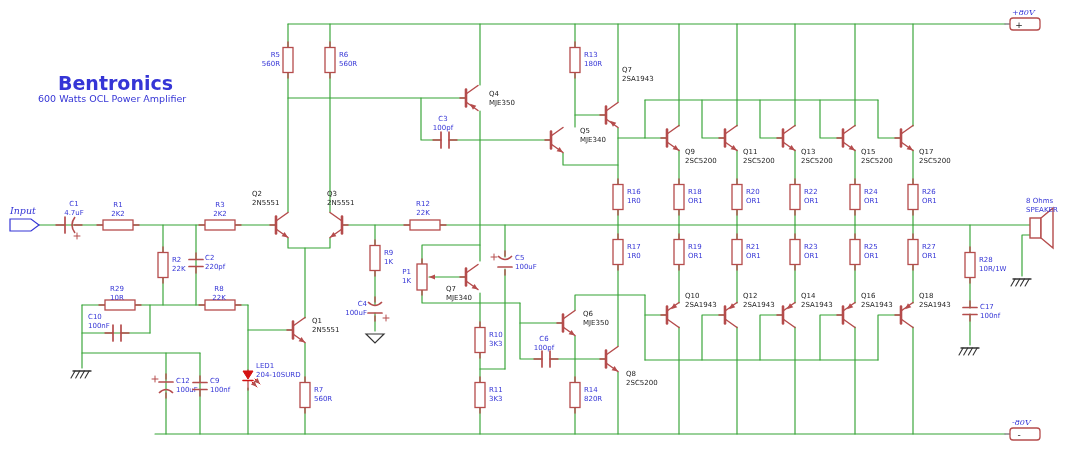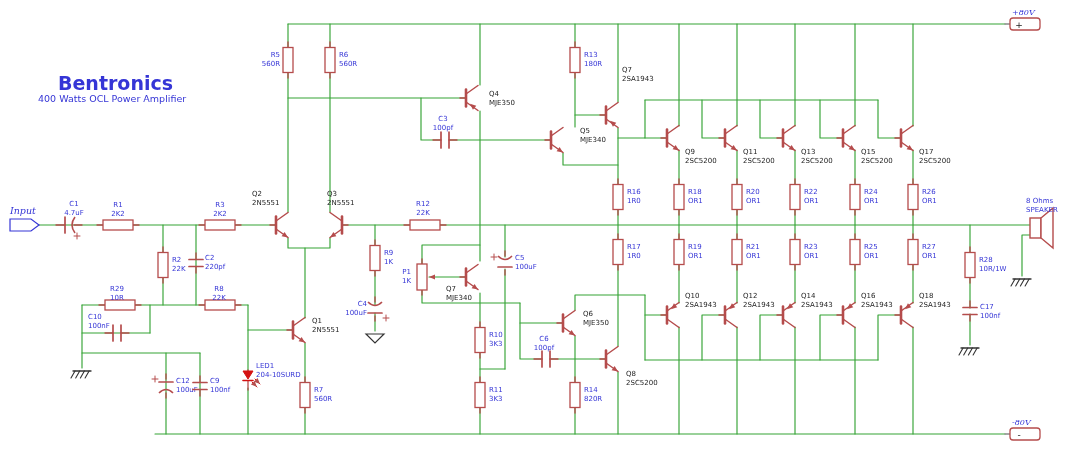--- a/index.html
+++ b/index.html
@@ -604,14 +604,14 @@
         <text x="1019" y="27.5" fill="#222" font-size="9" text-anchor="middle">+</text>
         <text x="1012" y="15" fill="#3535d6" font-size="8" text-anchor="start" font-family="&quot;DejaVu Serif&quot;, serif" font-style="italic">+80V</text>
       </g>
       <g>
         <rect x="1010" y="428" width="30" height="12" rx="3" fill="#fff" stroke="#b54c4c" stroke-width="1.3"></rect>
         <text x="1019" y="437.5" fill="#222" font-size="9" text-anchor="middle">-</text>
         <text x="1012" y="425" fill="#3535d6" font-size="8" text-anchor="start" font-family="&quot;DejaVu Serif&quot;, serif" font-style="italic">-80V</text>
       </g>
     </svg>
   <div class="title">Bentronics</div>
-  <div class="subtitle">400 Watts OCL Power Amplifier</div>
+  <div class="subtitle">600 Watts OCL Power Amplifier</div>
 </div>
 
 </body></html>

